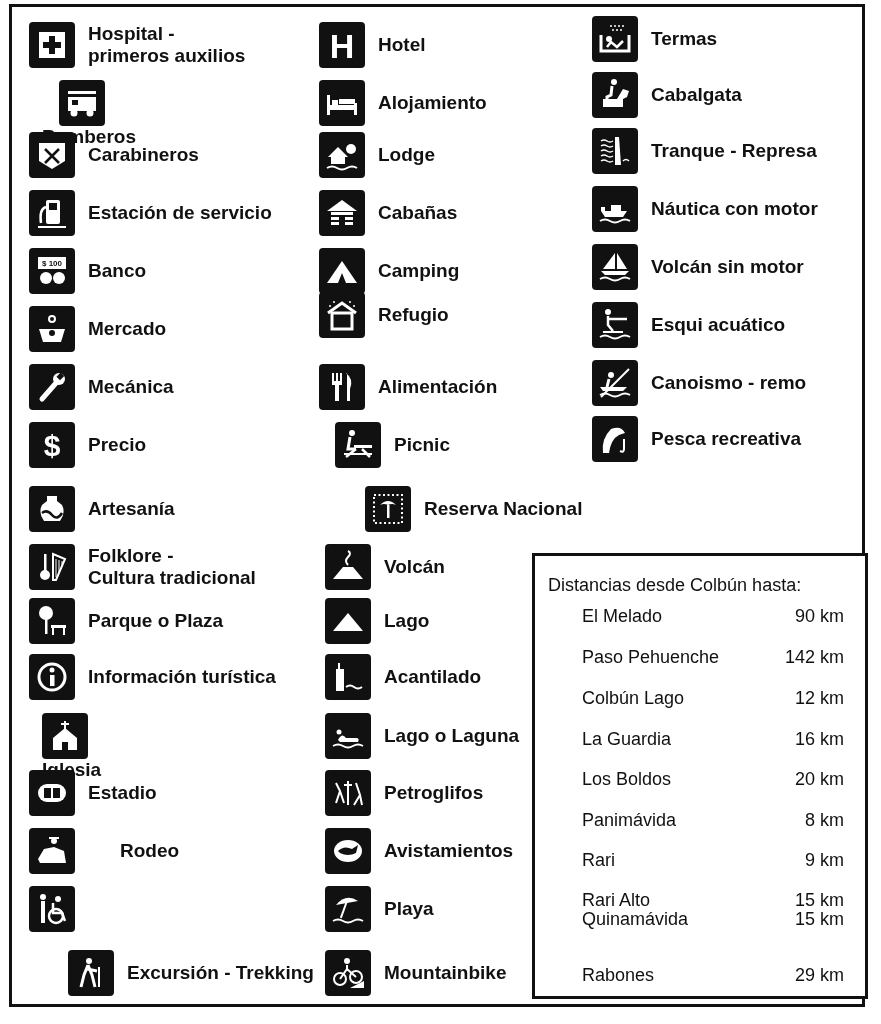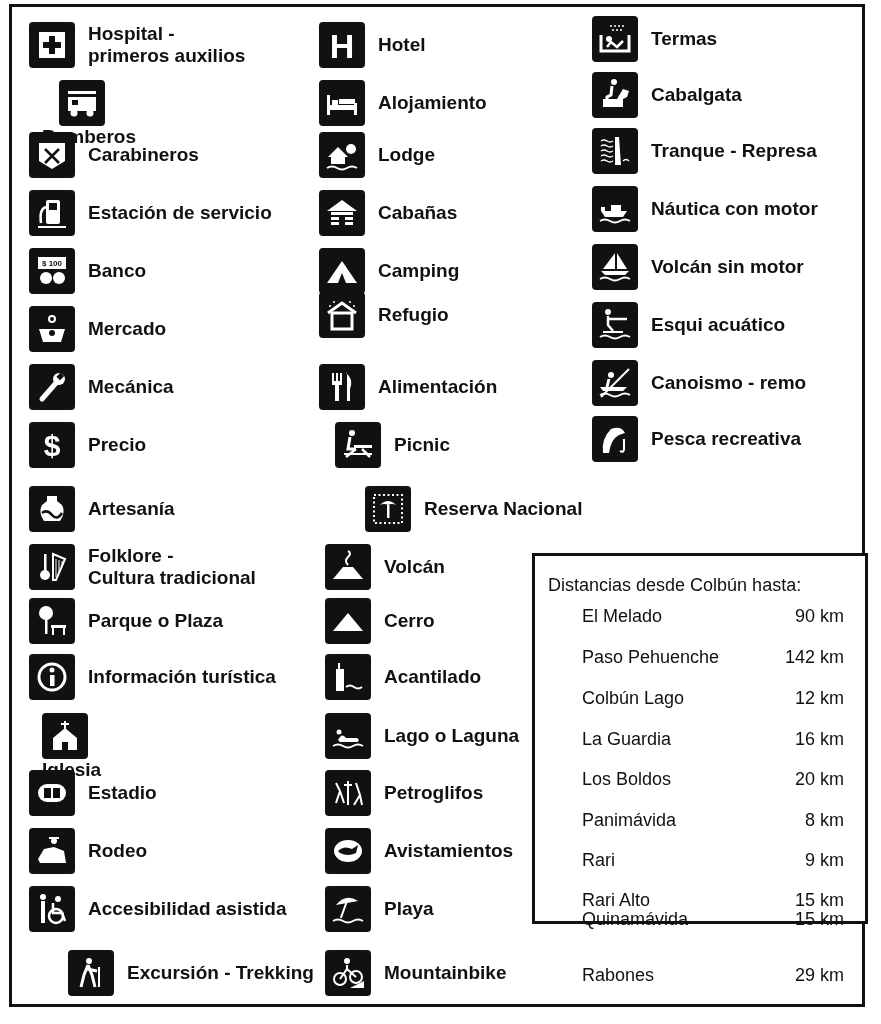--- a/index.html
+++ b/index.html
@@ -5,21 +5,21 @@
   html, body { margin:0; padding:0; background:#fff; }
   body { width:881px; height:1024px; position:relative; overflow:hidden;
          font-family:"Liberation Sans", sans-serif; color:#111; }
   .frame { position:absolute; left:9px; top:4px; width:856px; height:1003px;
            border:3px solid #111; box-sizing:border-box; }
   .item { position:absolute; display:flex; align-items:center; height:46px; }
   .icon { width:46px; height:46px; background:#111; border-radius:4px; flex:0 0 46px;
           display:flex; align-items:center; justify-content:center; }
   .icon svg { width:36px; height:36px; }
   .label { margin-left:13px; font-weight:bold; font-size:19px; line-height:22px; color:#111; white-space:nowrap; }
-  .dist { position:absolute; left:532px; top:553px; width:336px; height:371px;
+  .dist { position:absolute; left:532px; top:553px; width:336px; height:446px;
           border:3px solid #111; box-sizing:border-box; background:#fff; }
   .dist-title { position:absolute; left:13px; top:19px; font-size:18px; color:#111; }
   .drow { position:absolute; left:47px; width:262px; font-size:18px; color:#111; display:flex; justify-content:space-between; }
 </style>
 </head>
 <body>
 
 <div class="frame"></div>
 
 <div id="legend">
@@ -162,41 +162,40 @@
     <div class="item" style="left: 29px; top: 770px;">
       <div class="icon">
         <svg viewBox="0 0 36 36">
           <rect x="4" y="9" width="28" height="18" rx="9" fill="#fff"></rect>
           <rect x="10" y="13" width="16" height="10" fill="#111"></rect>
           <rect x="17" y="13" width="2" height="10" fill="#fff"></rect>
         </svg>
       </div>
       <div class="label" style="white-space: pre;">Estadio</div>
     </div>
-    <div class="item" style="left: 29px; top: 828px;">
+    <div class="item" style="left: 29px; top: 828px; gap: 32px;">
       <div class="icon">
         <svg viewBox="0 0 36 36">
           <path d="M4 26 L10 16 L20 14 L30 18 L32 30 H6 Z" fill="#fff"></path>
           <circle cx="20" cy="8" r="3" fill="#fff"></circle>
           <rect x="15" y="4" width="10" height="2" fill="#fff"></rect>
         </svg>
       </div>
       <div class="label" style="white-space: pre;">Rodeo</div>
     </div>
     <div class="item" style="left: 29px; top: 886px;">
       <div class="icon">
         <svg viewBox="0 0 36 36">
           <circle cx="9" cy="6" r="3" fill="#fff"></circle>
           <rect x="7" y="10" width="4" height="22" fill="#fff"></rect>
           <circle cx="24" cy="8" r="3" fill="#fff"></circle>
           <circle cx="22" cy="25" r="7" fill="none" stroke="#fff" stroke-width="2.5"></circle>
           <path d="M19 12 V22 H28 L31 30" stroke="#fff" stroke-width="2.5" fill="none"></path>
         </svg>
       </div>
-      <div class="label" style="white-space: pre;">Accesibilidad asistida</div>
     </div>
     <div class="item" style="left: 29px; top: 950px; margin-left: 39px;">
       <div class="icon">
         <svg viewBox="0 0 36 36">
           <circle cx="16" cy="6" r="3" fill="#fff"></circle>
           <path d="M15 10 L11 20 L8 32 M15 10 L19 20 L22 32 M14 14 L24 16" stroke="#fff" stroke-width="3" fill="none"></path>
           <rect x="25" y="12" width="2" height="20" fill="#fff"></rect>
         </svg>
       </div>
       <div class="label" style="white-space: pre;">Excursión - Trekking</div>
@@ -309,21 +308,21 @@
         </svg>
       </div>
       <div class="label" style="white-space: pre;">Volcán</div>
     </div>
     <div class="item" style="left: 325px; top: 598px;">
       <div class="icon">
         <svg viewBox="0 0 36 36">
           <path d="M3 28 L18 10 L33 28 Z" fill="#fff"></path>
         </svg>
       </div>
-      <div class="label" style="white-space: pre;">Cerro</div>
+      <div class="label" style="white-space: pre;">Lago</div>
     </div>
     <div class="item" style="left: 325px; top: 654px;">
       <div class="icon">
         <svg viewBox="0 0 36 36">
           <rect x="6" y="10" width="8" height="22" fill="#fff"></rect>
           <rect x="8" y="4" width="2" height="6" fill="#fff"></rect>
           <path d="M16 28 Q20 25 24 28 T32 28" stroke="#fff" stroke-width="2" fill="none"></path>
         </svg>
       </div>
       <div class="label" style="white-space: pre;">Acantilado</div>

